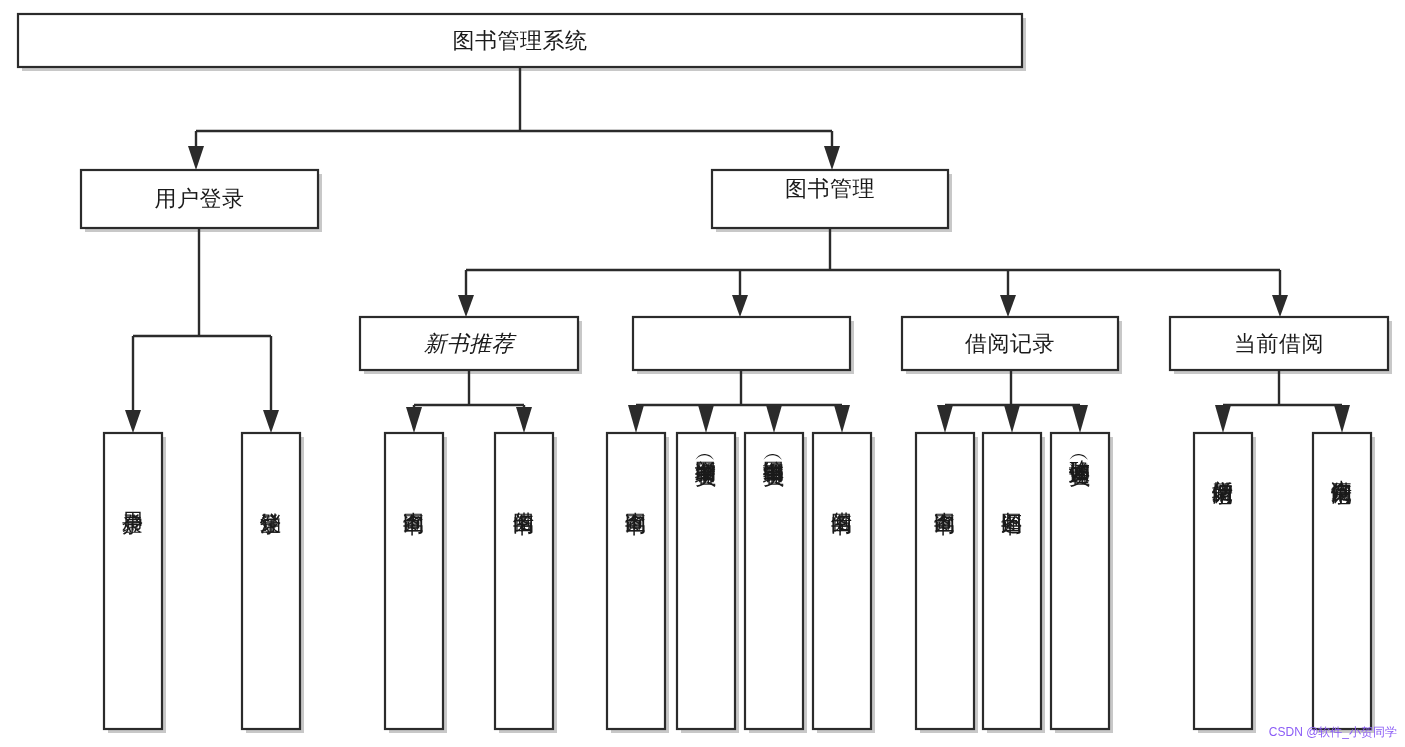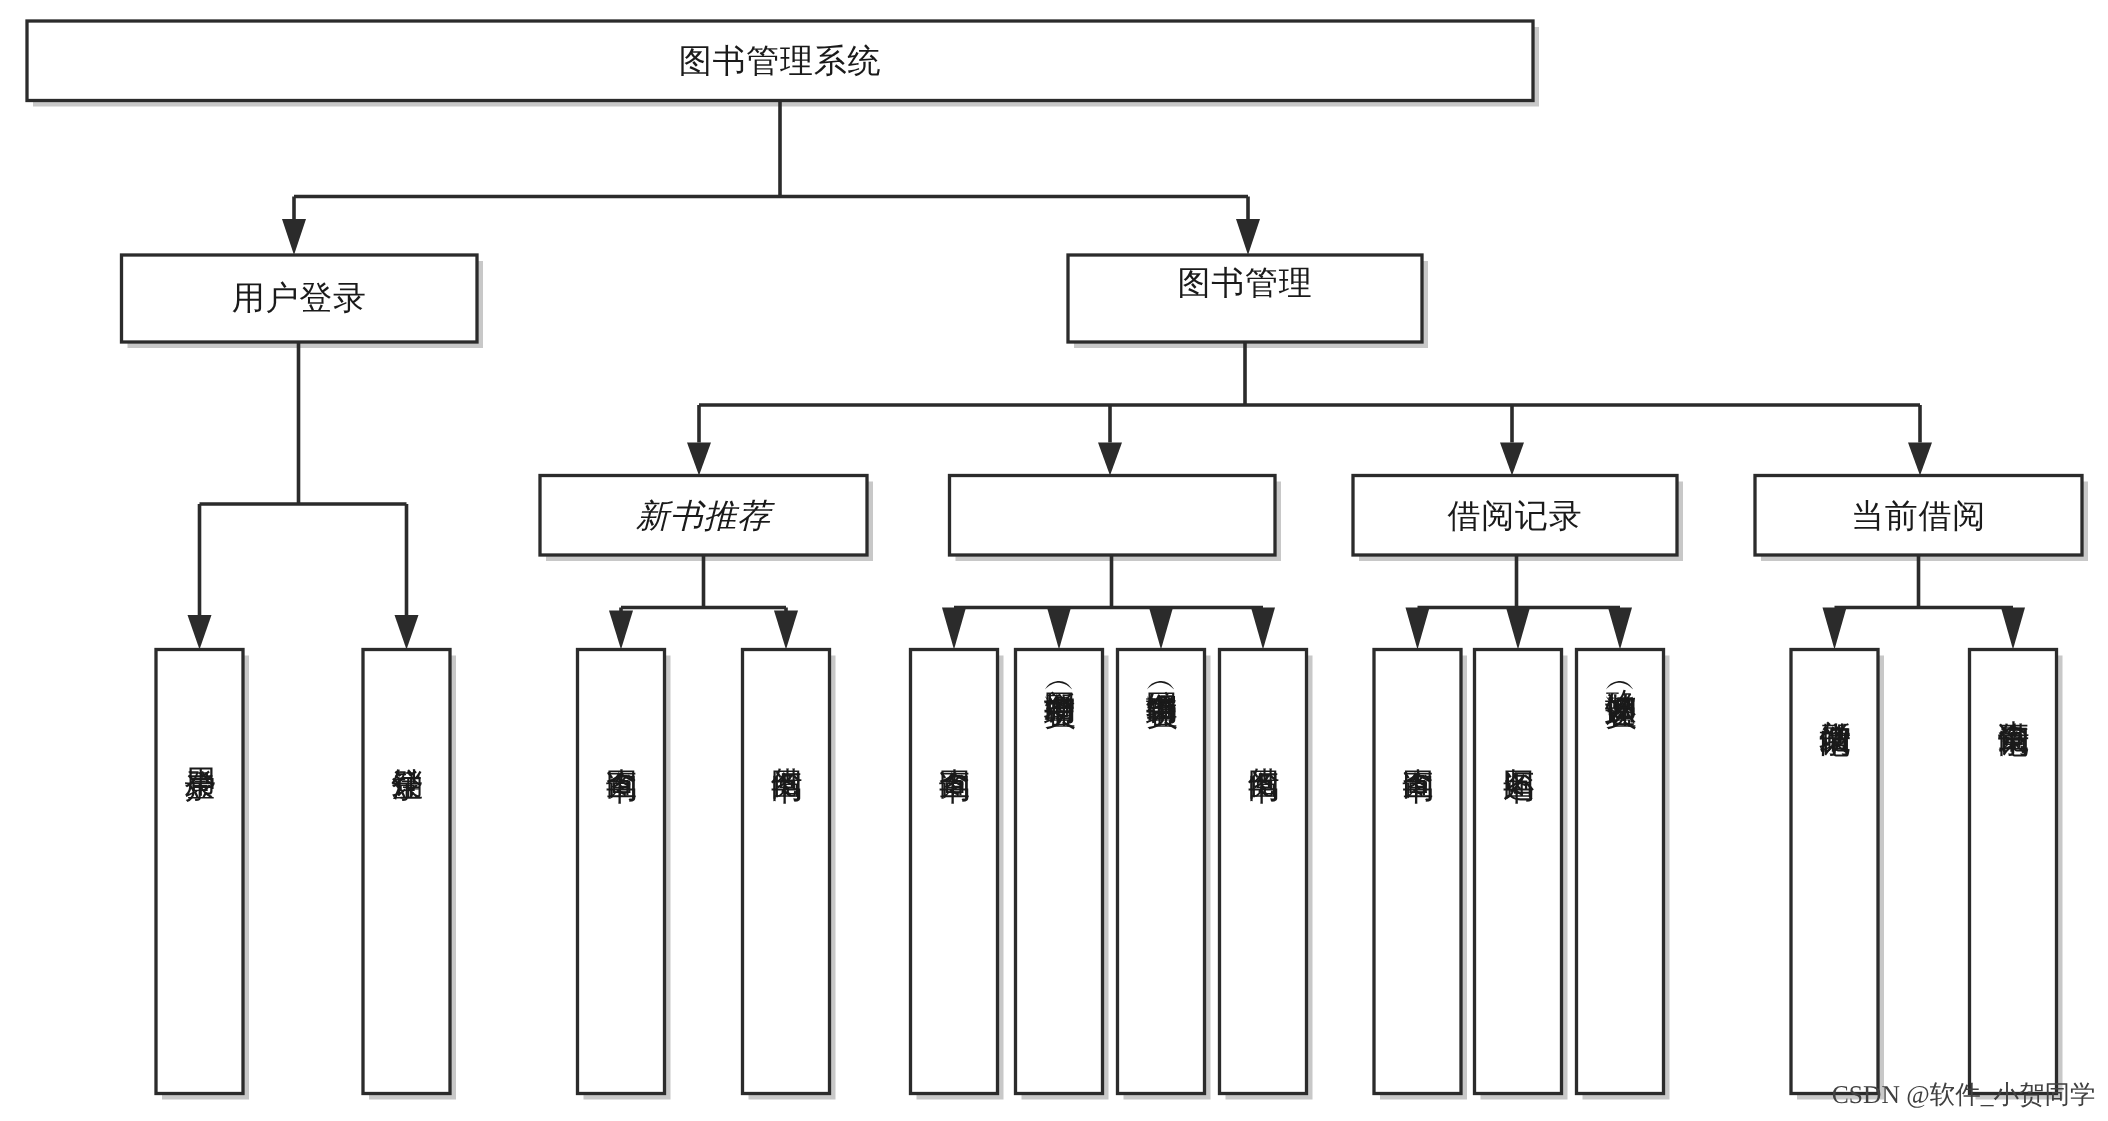--- a/index.html
+++ b/index.html
@@ -74,23 +74,23 @@
     font-family: "Liberation Sans", "DejaVu Sans", sans-serif;
     font-size: 22px;
     color: #1a1a1a;
     white-space: nowrap;
     letter-spacing: 0.5px;
   }
   #watermark {
     position: absolute;
     right: 8px;
     bottom: 6px;
-    font-family: Liberation Serif, serif;
-    font-size: 17px;
-    color: #404040;
+    font-family: Liberation Sans, sans-serif;
+    font-size: 12px;
+    color: #8b5cf6;
     white-space: nowrap;
     pointer-events: none;
   }
 </style>
 </head>
 <body>
 
 <div id="diagram-root">
 
   <svg class="diagram-canvas" viewBox="0 0 1405 747">

